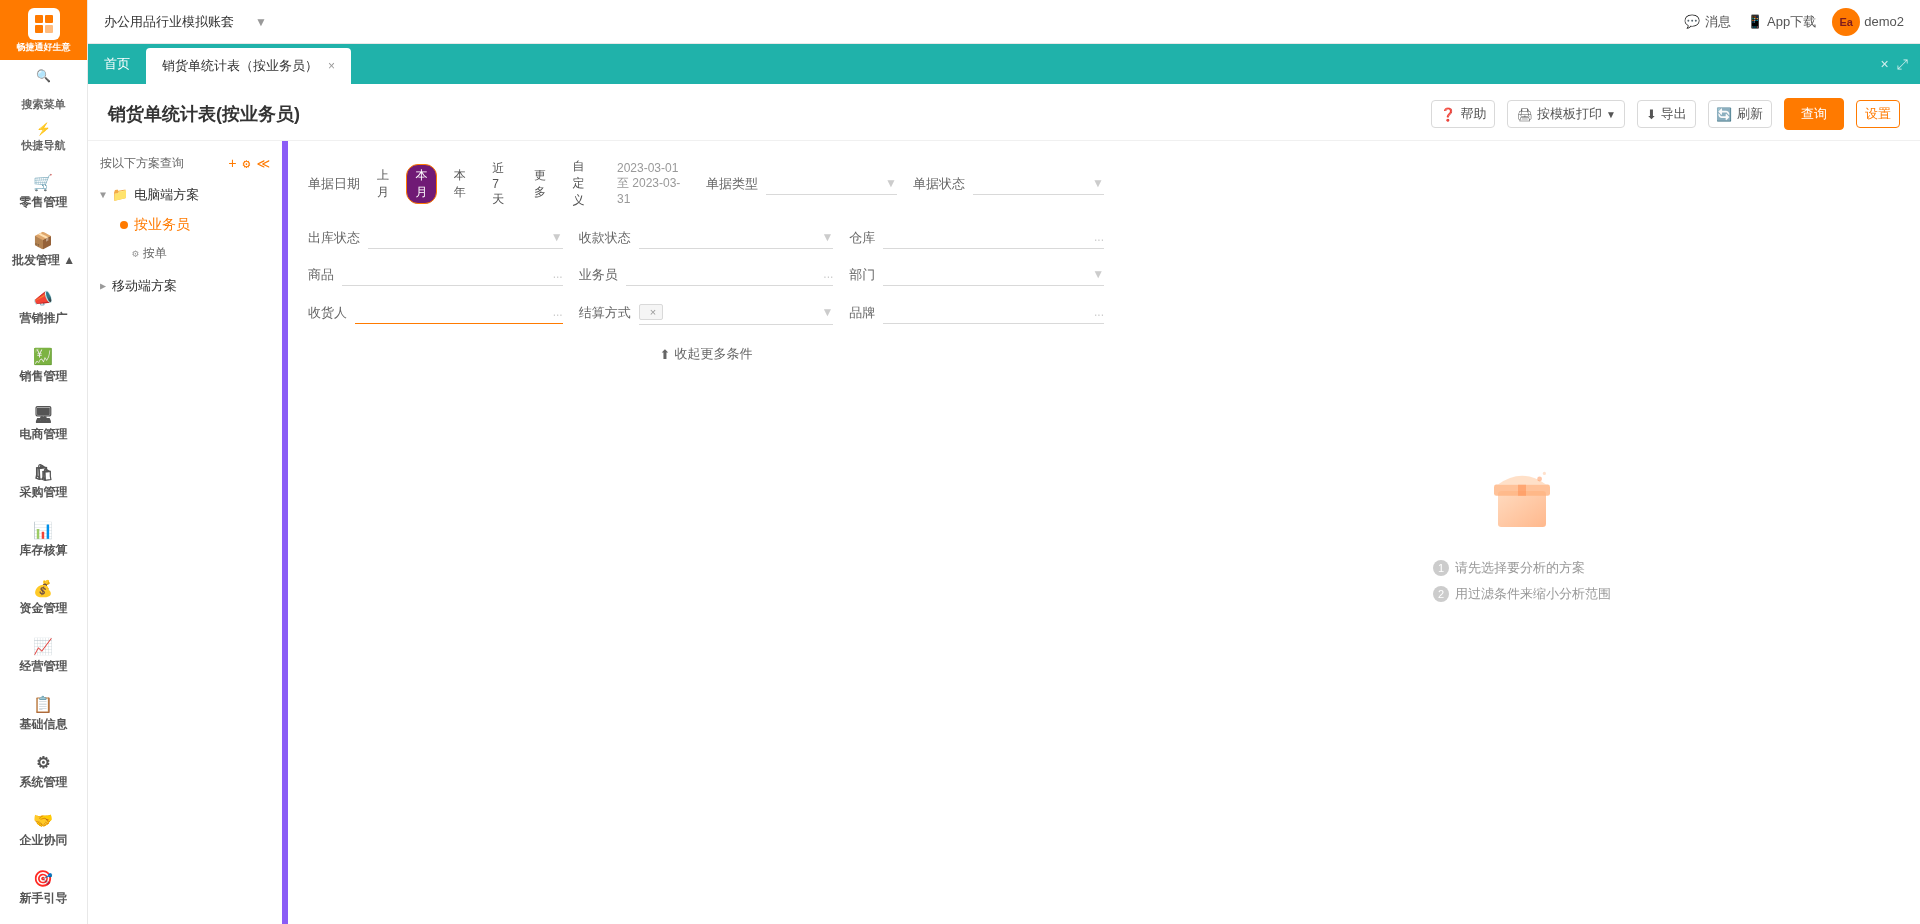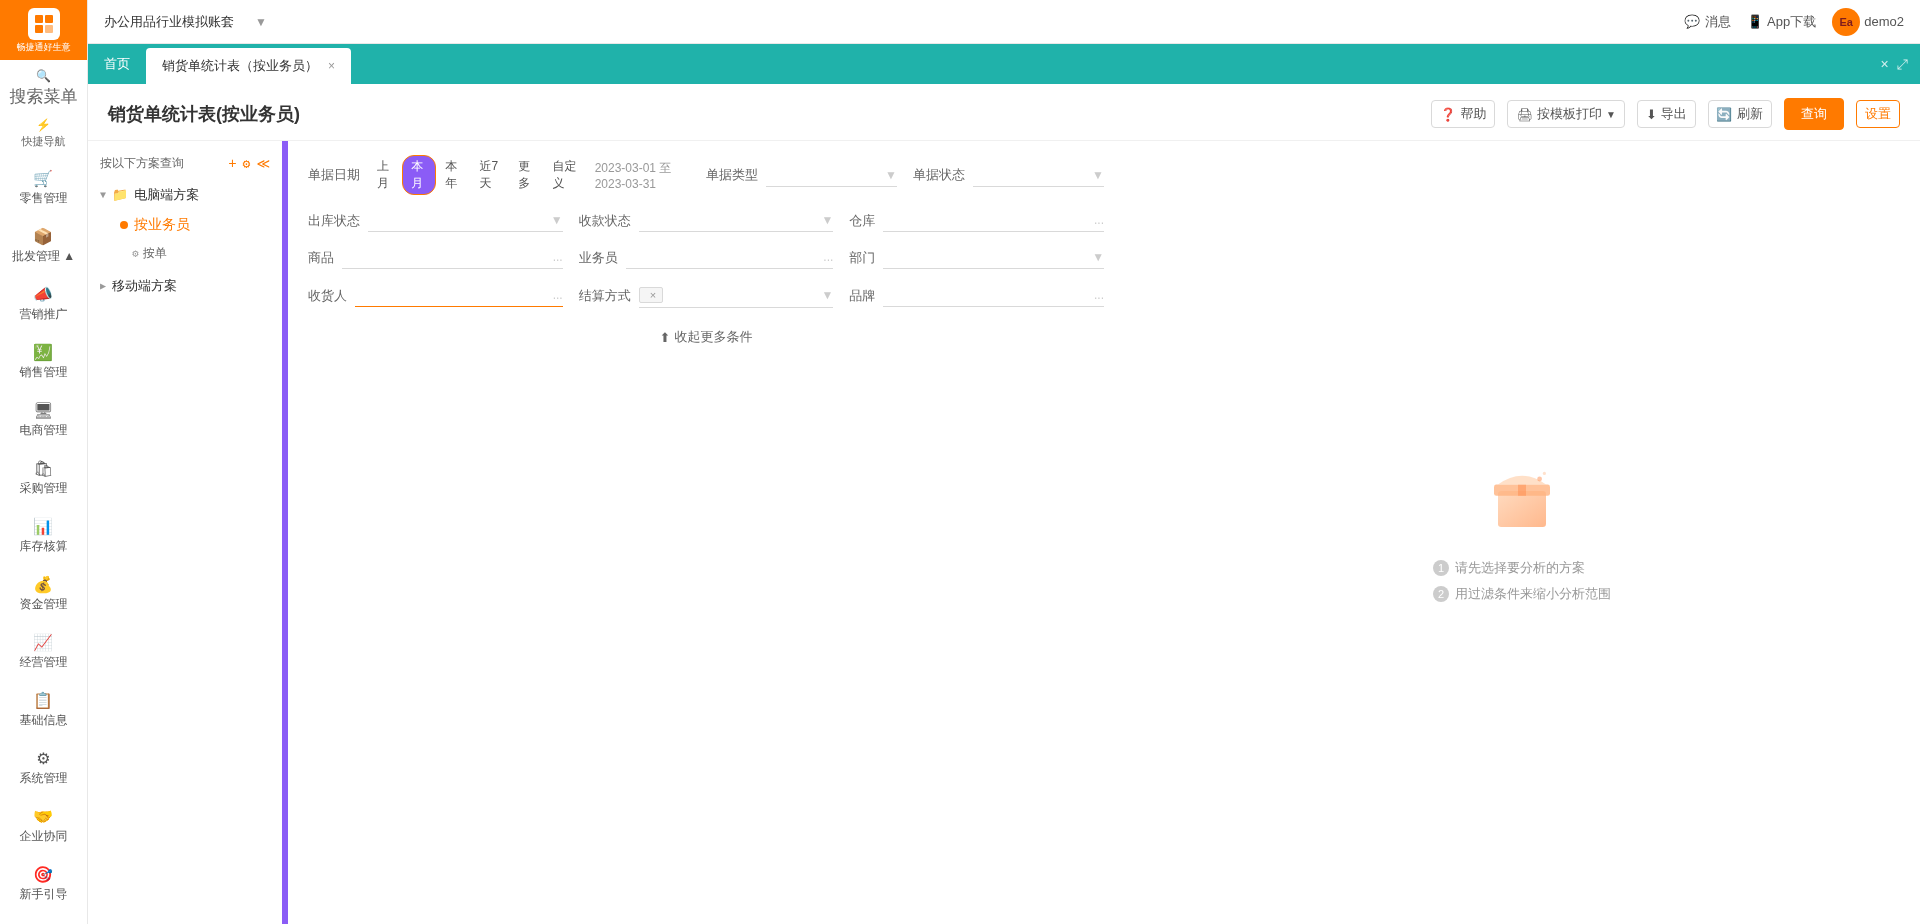--- a/index.html
+++ b/index.html
@@ -1,19 +1,19 @@
 <!DOCTYPE html>
 <html><head>
   <meta charset="utf-8">
   <style>
     * { box-sizing: border-box; margin: 0; padding: 0; }
     body { font-family: 'PingFang SC', 'Microsoft YaHei', sans-serif; font-size: 13px; background: #f0f2f5; color: #333; display: flex; height: 924px; overflow: hidden; }
 
     
-    .sidebar { width: 88px; background: #fff; display: flex; flex-direction: column; align-items: center; border-right: 1px solid #e8e8e8; flex-shrink: 0; overflow-y: auto; }
+    .sidebar { width: 88px; background: #fff; display: flex; flex-direction: column; align-items: center; border-right: 1px solid #e8e8e8; flex-shrink: 0; overflow-y: auto; font-weight: bold; }
     .sidebar-logo { width: 88px; height: 60px; background: #ff7a00; display: flex; align-items: center; justify-content: center; flex-direction: column; flex-shrink: 0; }
     .sidebar-logo .logo-icon { width: 32px; height: 32px; background: #fff; border-radius: 6px; display: flex; align-items: center; justify-content: center; margin-bottom: 2px; }
     .sidebar-logo .logo-text { color: #fff; font-size: 10px; }
     .sidebar-search { width: 100%; padding: 8px 6px 4px; text-align: center; }
     .sidebar-search span { font-size: 12px; color: #666; cursor: pointer; }
     .sidebar-nav-item { width: 100%; padding: 10px 4px; text-align: center; cursor: pointer; color: #555; font-size: 12px; border-bottom: none; position: relative; }
     .sidebar-nav-item .nav-icon { font-size: 16px; display: block; margin-bottom: 2px; }
     .sidebar-quicknav { width: 100%; padding: 6px 4px; text-align: center; cursor: pointer; color: #555; font-size: 12px; }
     .sidebar-divider { width: 60%; height: 1px; background: #eee; margin: 2px auto; }
 
@@ -72,23 +72,23 @@
     .filter-item { display: flex; align-items: center; gap: 8px; flex: 1; min-width: 0; }
     .filter-item.w2 { flex: 2; }
     .filter-label { font-size: 13px; color: #666; white-space: nowrap; flex-shrink: 0; }
     .filter-control { flex: 1; min-width: 0; border: none; border-bottom: 1px solid #d9d9d9; padding: 4px 0; font-size: 13px; color: #333; display: flex; align-items: center; justify-content: space-between; cursor: pointer; position: relative; }
     .filter-control.active-border { border-bottom-color: #ff7a00; }
     .filter-control-inner { display: flex; align-items: center; justify-content: space-between; width: 100%; }
     .filter-control .suffix { color: #ccc; font-size: 12px; }
     .filter-control .ellipsis { color: #ccc; font-size: 12px; cursor: pointer; }
 
     
-    .date-filter { display: flex; align-items: center; gap: 0; }
+    .date-filter { display: flex; align-items: center; gap: 8px; }
     .date-btn { padding: 2px 8px; border-radius: 12px; font-size: 12px; cursor: pointer; border: 1px solid transparent; color: #555; }
-    .date-btn.active { background: #8b5cf6; color: #fff; border-color: #ff7a00; border-radius: 12px; font-family: Liberation Serif, serif; }
+    .date-btn.active { background: #701a75; color: #fff; border-color: #ff7a00; border-radius: 12px; font-family: Liberation Serif, serif; }
     .date-range { font-size: 12px; color: #999; margin-left: 9px; }
 
     
     .filter-tag { display: inline-flex; align-items: center; background: #f5f5f5; border: 1px solid #d9d9d9; border-radius: 2px; padding: 1px 6px; font-size: 12px; color: #333; gap: 4px; }
     .filter-tag .close { cursor: pointer; color: #999; font-size: 11px; }
 
     
     .collapse-row { text-align: center; padding: 6px 0 10px; }
     .collapse-btn { color: #666; font-size: 13px; cursor: pointer; display: inline-flex; align-items: center; gap: 4px; }
 
@@ -114,21 +114,21 @@
         <rect width="8" height="8" x="11" y="1" rx="1" fill="#ff7a00"></rect>
         <rect width="8" height="8" x="1" y="11" rx="1" fill="#ff7a00"></rect>
         <rect width="8" height="8" x="11" y="11" rx="1" fill="#ff7a00" opacity="0.5"></rect>
       </svg>
     </div>
     <div class="logo-text" style="font-size:9px; text-align:center; line-height:1.2;">畅捷通好生意</div>
   </div>
 
   <div class="sidebar-search">
     <span>🔍</span>
-    <div style="font-size:17px; color:#666; margin-top:2px;">搜索菜单</div>
+    <div style="font-size:11px; color:#666; margin-top:14px;">搜索菜单</div>
   </div>
 
   <div class="sidebar-quicknav">
     <span>⚡</span>
     <div style="font-size:11px; color:#666; margin-top:2px;">快捷导航</div>
   </div>
 
   <div class="sidebar-divider"></div>
 
   <div class="sidebar-nav-item">

